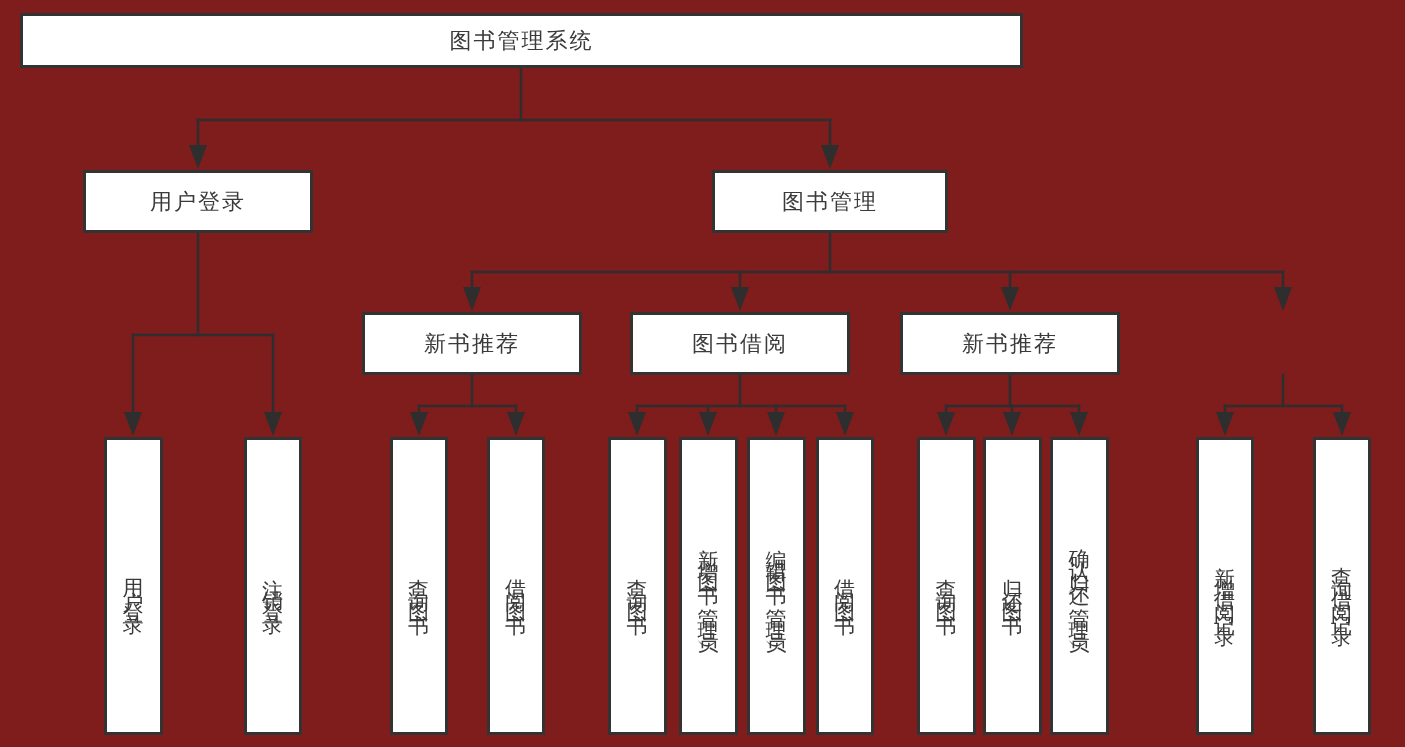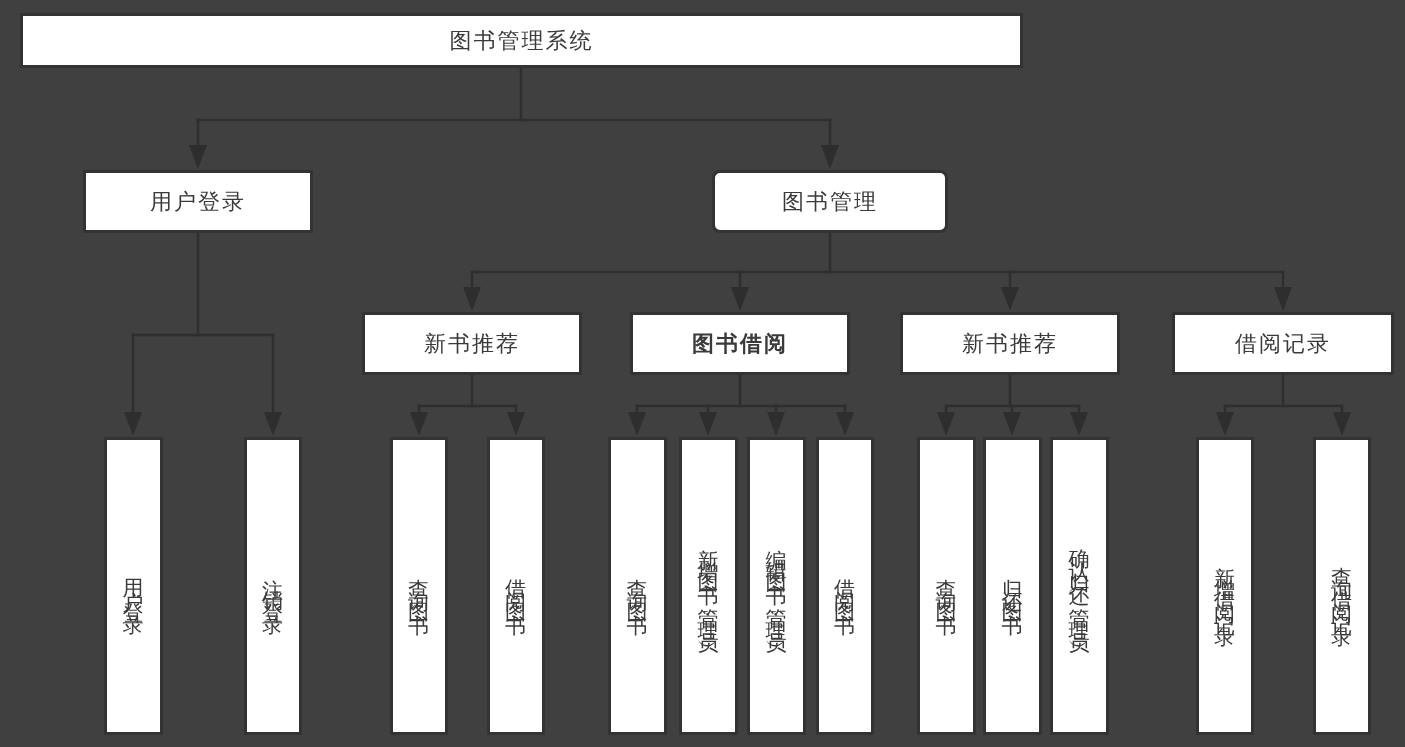--- a/index.html
+++ b/index.html
@@ -5,21 +5,21 @@
   html, body {
     margin: 0;
     padding: 0;
     background: #ffffff;
     font-family: "Liberation Sans", "DejaVu Sans", sans-serif;
   }
   .stage {
     position: relative;
     width: 1405px;
     height: 747px;
-    background: #404040;
+    background: #7f1d1d;
     overflow: hidden;
   }
   #connectors {
     position: absolute;
     left: 0;
     top: 0;
     width: 1405px;
     height: 747px;
     pointer-events: none;
   }
@@ -117,35 +117,32 @@
       <polygon points="1333,412 1351,412 1342,436" fill="#2e2e2e"></polygon>
     </svg>
 
   <div class="box hnode" style="left:20px; top:13px; width:1003px; height:55px;">
     <span>图书管理系统</span>
   </div>
 
   <div class="box hnode" style="left:83px; top:170px; width:230px; height:63px;">
     <span>用户登录</span>
   </div>
-  <div class="box hnode" style="left:712px; top:170px; width:236px; height:63px;border-radius:8px;">
+  <div class="box hnode" style="left:712px; top:170px; width:236px; height:63px;">
     <span>图书管理</span>
   </div>
 
   <div class="box hnode" style="left:362px; top:312px; width:220px; height:63px;">
     <span>新书推荐</span>
   </div>
-  <div class="box hnode" style="left:630px; top:312px; width:220px; height:63px;font-weight:bold;">
+  <div class="box hnode" style="left:630px; top:312px; width:220px; height:63px;">
     <span>图书借阅</span>
   </div>
   <div class="box hnode" style="left:900px; top:312px; width:220px; height:63px;">
     <span>新书推荐</span>
-  </div>
-  <div class="box hnode" style="left:1172px; top:312px; width:222px; height:63px;">
-    <span>借阅记录</span>
   </div>
 
   <div class="box leaf" style="left:104px; top:437px; width:59px; height:298px;">
     <span class="leaf-label">用户登录</span>
   </div>
   <div class="box leaf" style="left:244px; top:437px; width:58px; height:298px;">
     <span class="leaf-label">注销登录</span>
   </div>
 
   <div class="box leaf" style="left:390px; top:437px; width:58px; height:298px;">

